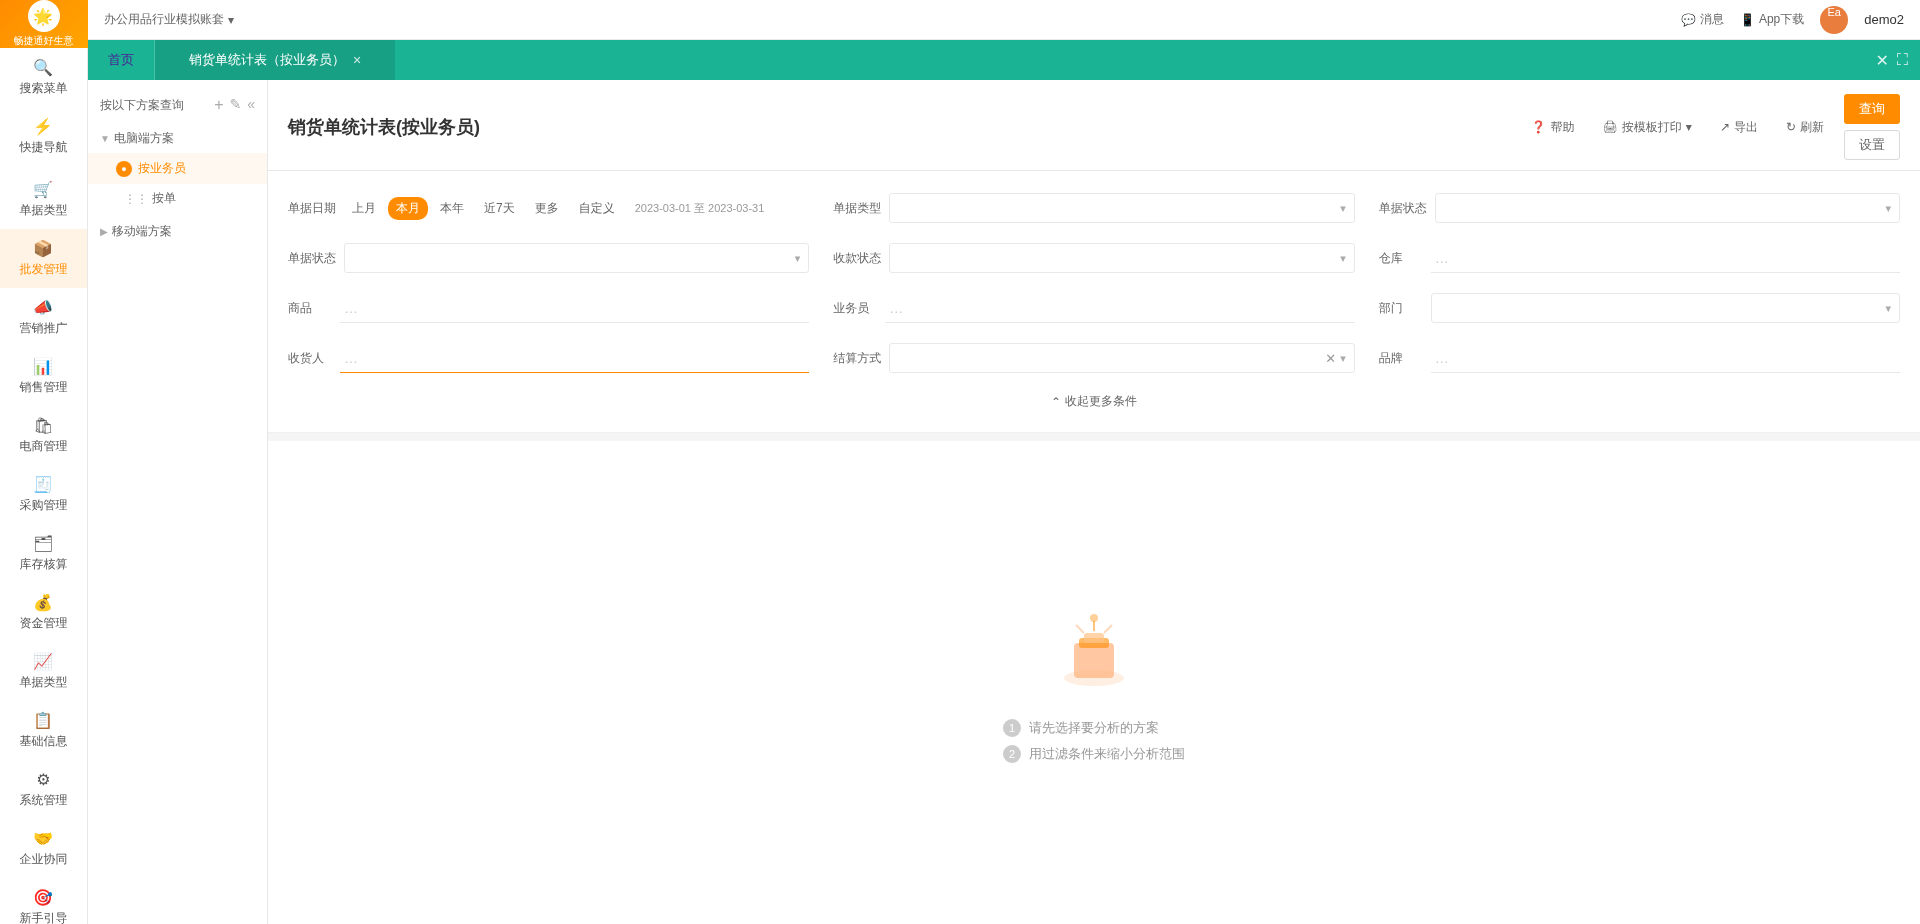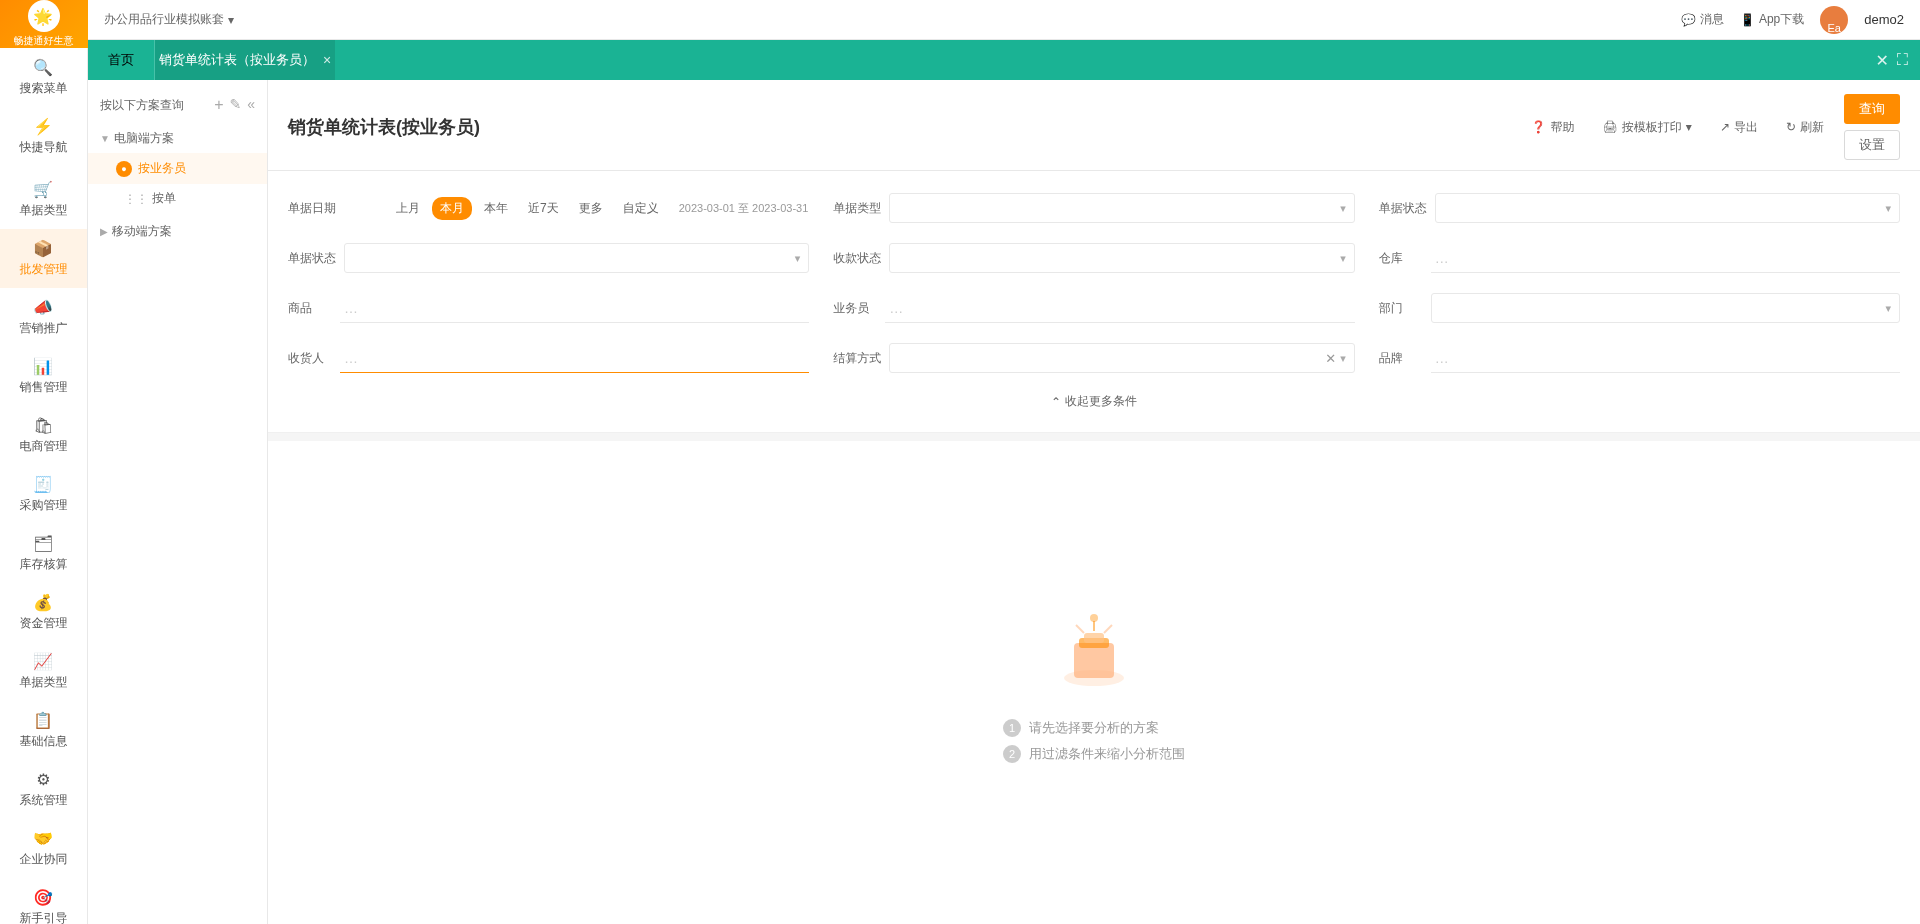--- a/index.html
+++ b/index.html
@@ -17,27 +17,27 @@
     .sidebar-item.highlighted { background: #fff3e6; color: #ff8c00; }
 
     
     .main { flex: 1; display: flex; flex-direction: column; overflow: hidden; }
 
     
     .topbar { height: 40px; background: #fff; border-bottom: 1px solid #e8e8e8; display: flex; align-items: center; padding: 0 16px; gap: 20px; }
     .topbar-dropdown { font-size: 12px; color: #666; cursor: pointer; display: flex; align-items: center; gap: 4px; }
     .topbar-right { margin-left: auto; display: flex; align-items: center; gap: 16px; }
     .topbar-btn { font-size: 12px; color: #666; cursor: pointer; display: flex; align-items: center; gap: 4px; }
-    .topbar-avatar { width: 28px; height: 28px; border-radius: 50%; background: #e87d3e; display: flex; align-items: flex-end; justify-content: center; color: #fff; font-size: 11px; overflow: hidden; }
+    .topbar-avatar { width: 28px; height: 28px; border-radius: 50%; background: #e87d3e; display: flex; align-items: flex-start; justify-content: center; color: #fff; font-size: 11px; overflow: hidden; }
     .topbar-username { font-size: 13px; color: #333; }
 
     
     .tabbar { height: 40px; background: #1ab394; display: flex; align-items: center; padding: 0; }
-    .tab-home { padding: 16px 20px; height: 100%; display: flex; align-items: center; color: #000000; font-size: 13px; cursor: pointer; border-right: 1px solid rgba(255,255,255,0.2); }
-    .tab-active { padding: 0 4px; height: 100%; display: flex; align-items: center; color: #fff; font-size: 13px; cursor: pointer; background: rgba(0,0,0,0.1); gap: 8px; }
+    .tab-home { padding: 16px 20px; height: 100%; display: flex; align-items: center; color: #4c1d95; font-size: 13px; cursor: pointer; border-right: 1px solid rgba(255,255,255,0.2); }
+    .tab-active { padding: 0 34px; height: 100%; display: flex; align-items: center; color: #fff; font-size: 13px; cursor: pointer; background: rgba(0,0,0,0.1); gap: 8px; }
     .tab-close { color: #fff; opacity: 0.8; font-size: 14px; cursor: pointer; }
     .tabbar-right { margin-left: auto; display: flex; align-items: center; gap: 8px; padding-right: 12px; }
     .tabbar-icon-btn { color: #fff; font-size: 16px; cursor: pointer; opacity: 0.85; }
 
     
     .content-wrapper { flex: 1; display: flex; overflow: hidden; background: #f5f5f5; }
 
     
     .left-panel { width: 180px; background: #fff; border-right: 1px solid #e8e8e8; padding: 8px 0; overflow-y: auto; }
     .left-panel-header { display: flex; align-items: center; justify-content: space-between; padding: 8px 12px; font-size: 13px; color: #333; }
@@ -59,21 +59,21 @@
     .page-header { background: #fff; padding: 14px 20px 10px; border-bottom: 1px solid #e8e8e8; display: flex; align-items: center; justify-content: space-between; }
     .page-title { font-size: 18px; font-weight: 600; color: #333; }
     .page-actions { display: flex; align-items: center; gap: 12px; }
     .action-btn { display: flex; align-items: center; gap: 4px; font-size: 12px; color: #666; cursor: pointer; padding: 4px 8px; border-radius: 3px; }
     .action-btn-primary { background: #ff8c00; color: #fff; border: none; padding: 6px 8px; border-radius: 3px; font-size: 13px; cursor: pointer; }
     .action-btn-secondary { background: #fff; color: #666; border: 1px solid #d9d9d9; padding: 5px 14px; border-radius: 3px; font-size: 13px; cursor: pointer; }
 
     
     .filter-area { background: #fff; padding: 12px 20px; border-bottom: 1px solid #f0f0f0; }
     .filter-select-arrow { color: #aaa; font-size: 11px; }
-    .filter-date-section { display: flex; align-items: center; gap: 4px; margin-left: 44px; }
+    .filter-date-section { display: flex; align-items: center; gap: 4px; }
     .date-btn { padding: 3px 8px; font-size: 12px; color: #666; cursor: pointer; border-radius: 2px; }
     .date-btn.active { background: #ff8c00; color: #fff; border-radius: 10px; }
     .date-range { font-size: 12px; color: #999; }
     .filter-dots { color: #ccc; font-size: 14px; cursor: pointer; }
     .collapse-btn { display: flex; align-items: center; gap: 4px; color: #666; font-size: 12px; cursor: pointer; padding: 6px 12px; background: #fff; }
     .collapse-row { display: flex; justify-content: center; padding: 4px 0; }
 
     
     .filter-grid { display: grid; grid-template-columns: 1fr 1fr 1fr; gap: 10px 24px; padding: 10px 0; }
     .filter-cell { display: flex; align-items: center; gap: 8px; }

